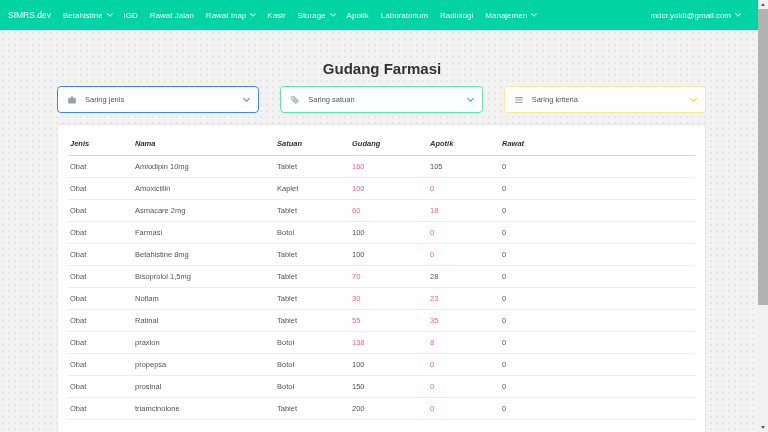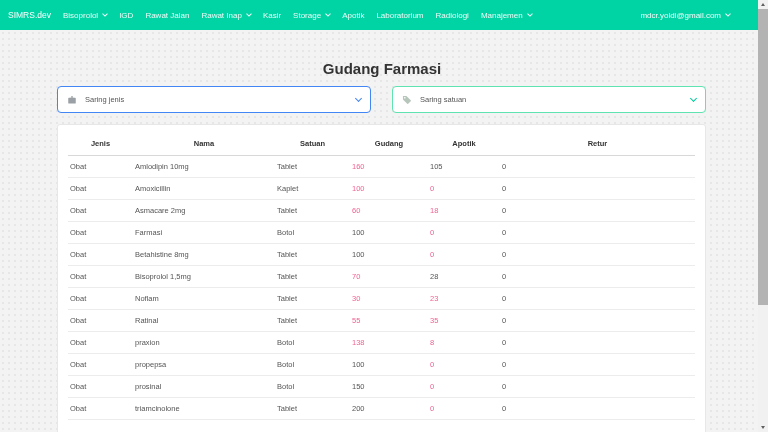--- a/index.html
+++ b/index.html
@@ -4,21 +4,21 @@
 <style>
   * { margin:0; padding:0; box-sizing:border-box; }
   html,body { width:768px; height:432px; overflow:hidden; }
   body { font-family:"Liberation Sans", sans-serif; background:#f3f3f3; position:relative; }
 
   
   .navbar {
     position:absolute; top:0; left:0; right:10px; height:30px;
     background:var(--navbar,#00d4a4);
     display:flex; align-items:center; gap:12px;
-    padding:0 28px 0 8px; white-space:nowrap;
+    padding:0 18px 0 8px; white-space:nowrap;
   }
   .brand { color:#fff; font-size:8.5px; font-weight:500; cursor:pointer; }
   .nav-items { display:flex; align-items:center; gap:12px; }
   .nav-item { color:rgba(255,255,255,.92); font-size:8px; cursor:pointer; display:inline-flex; align-items:center; }
   .user-menu { margin-left:auto; color:rgba(255,255,255,.95); font-size:8px; display:inline-flex; align-items:center; cursor:pointer; }
   .chev {
     display:inline-block; width:4px; height:4px;
     border-right:1.2px solid currentColor; border-bottom:1.2px solid currentColor;
     transform:rotate(45deg); margin-left:5px; margin-top:-2px;
   }
@@ -61,22 +61,22 @@
     transform:rotate(45deg); margin-top:-2px;
   }
 
   
   .table-card {
     background:#fff; border:1px solid #e7e7e7; border-radius:3px;
     padding:8px 10px 0 10px; height:400px; overflow:hidden;
   }
   table { width:100%; border-collapse:collapse; table-layout:fixed; }
   th {
-    text-align:center; font-size:7.5px; color:#333; font-weight:bold;
-    padding:7px 2px; border-bottom:1px solid #d8d8d8; line-height:8px;
+    text-align:left; font-size:7.5px; color:#333; font-weight:bold;
+    padding:7px 2px; border-bottom:1px solid #d8d8d8; line-height:8px;font-style:italic;
   }
   td {
     font-size:7.5px; color:#555; padding:6px 2px;
     border-bottom:1px solid #ececec; line-height:9px;
     overflow:hidden; white-space:nowrap;
   }
   td.pink { color:var(--pink,#f06292); }
 
   
   .scrollbar { position:absolute; top:0; right:0; width:10px; height:432px; background:#f1f1f1; }
@@ -86,21 +86,21 @@
   .tri-down { width:0; height:0; border-left:2.5px solid transparent; border-right:2.5px solid transparent; border-top:3.5px solid #606060; }
   .sb-thumb { position:absolute; top:9px; left:0; width:10px; height:296px; background:#b3b3b3; cursor:grab; }
 </style>
 </head>
 <body>
 
 <header class="navbar">
   <span class="brand">SIMRS.dev</span>
   <nav class="nav-items" id="nav-items">
       <span class="nav-item">
-        <span>Bisoprolol</span>
+        <span>Betahistine</span>
         <i class="chev"></i>
       </span>
       <span class="nav-item">
         <span>IGD</span>
       </span>
       <span class="nav-item">
         <span>Rawat Jalan</span>
       </span>
       <span class="nav-item">
         <span>Rawat Inap</span>
@@ -150,40 +150,49 @@
         </div>
         <div class="filter-select" style="border-color: rgb(95, 227, 177);">
           <span class="f-icon" style="color: rgb(183, 198, 187);">
             <svg viewBox="0 0 16 16">
               <path fill-rule="evenodd" d="M1.5 1.5h5.2c.3 0 .5.1.7.3l6.6 6.6c.4.4.4 1 0 1.4l-4.2 4.2c-.4.4-1 .4-1.4 0L1.8 7.4a1 1 0 0 1-.3-.7V1.5zm3 1.7a1.3 1.3 0 1 0 0 2.6 1.3 1.3 0 0 0 0-2.6z"></path>
             </svg>
           </span>
           <span class="f-label">Saring satuan</span>
           <i class="chev2" style="color: rgb(0, 201, 156);"></i>
         </div>
+        <div class="filter-select" style="border-color: rgb(255, 232, 147);">
+          <span class="f-icon" style="color: rgb(158, 158, 158);">
+            <svg viewBox="0 0 16 16">
+              <path d="M2 3.2h12v1.8H2zM2 7.1h12v1.8H2zM2 11h12v1.8H2z"></path>
+            </svg>
+          </span>
+          <span class="f-label">Saring kriteria</span>
+          <i class="chev2" style="color: rgb(242, 202, 58);"></i>
+        </div>
       </div>
 
     <div class="table-card">
       <table>
         <colgroup>
           <col style="width:65px">
             <col style="width:142px">
             <col style="width:75px">
           <col style="width:78px">
             <col style="width:72px">
             <col>
         </colgroup>
         <thead>
             <tr id="table-head">
               <th>Jenis</th>
               <th>Nama</th>
               <th>Satuan</th>
               <th>Gudang</th>
               <th>Apotik</th>
-              <th>Retur</th>
+              <th>Rawat</th>
             </tr>
           </thead>
         <tbody id="table-body">
             <tr>
               <td>Obat</td>
               <td>Amlodipin 10mg</td>
               <td>Tablet</td>
               <td class="pink">160</td>
               <td>105</td>
               <td>0</td>

